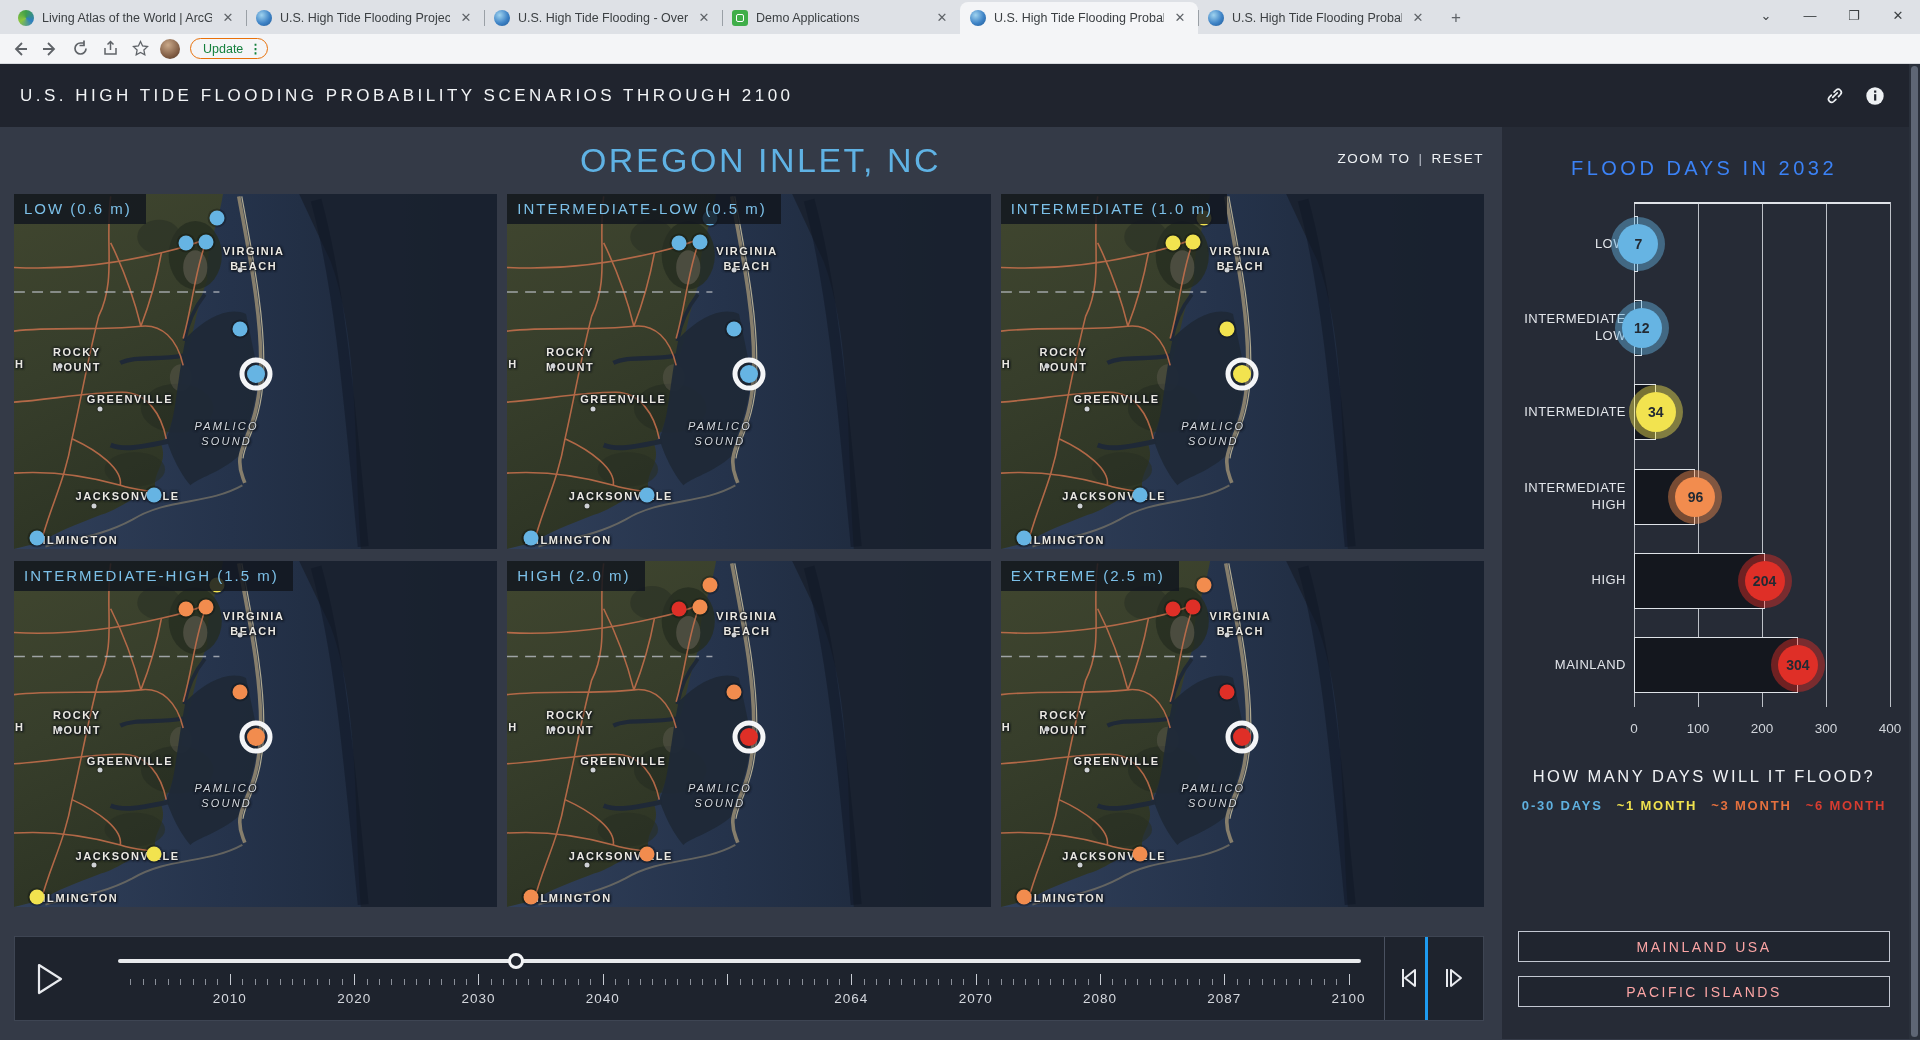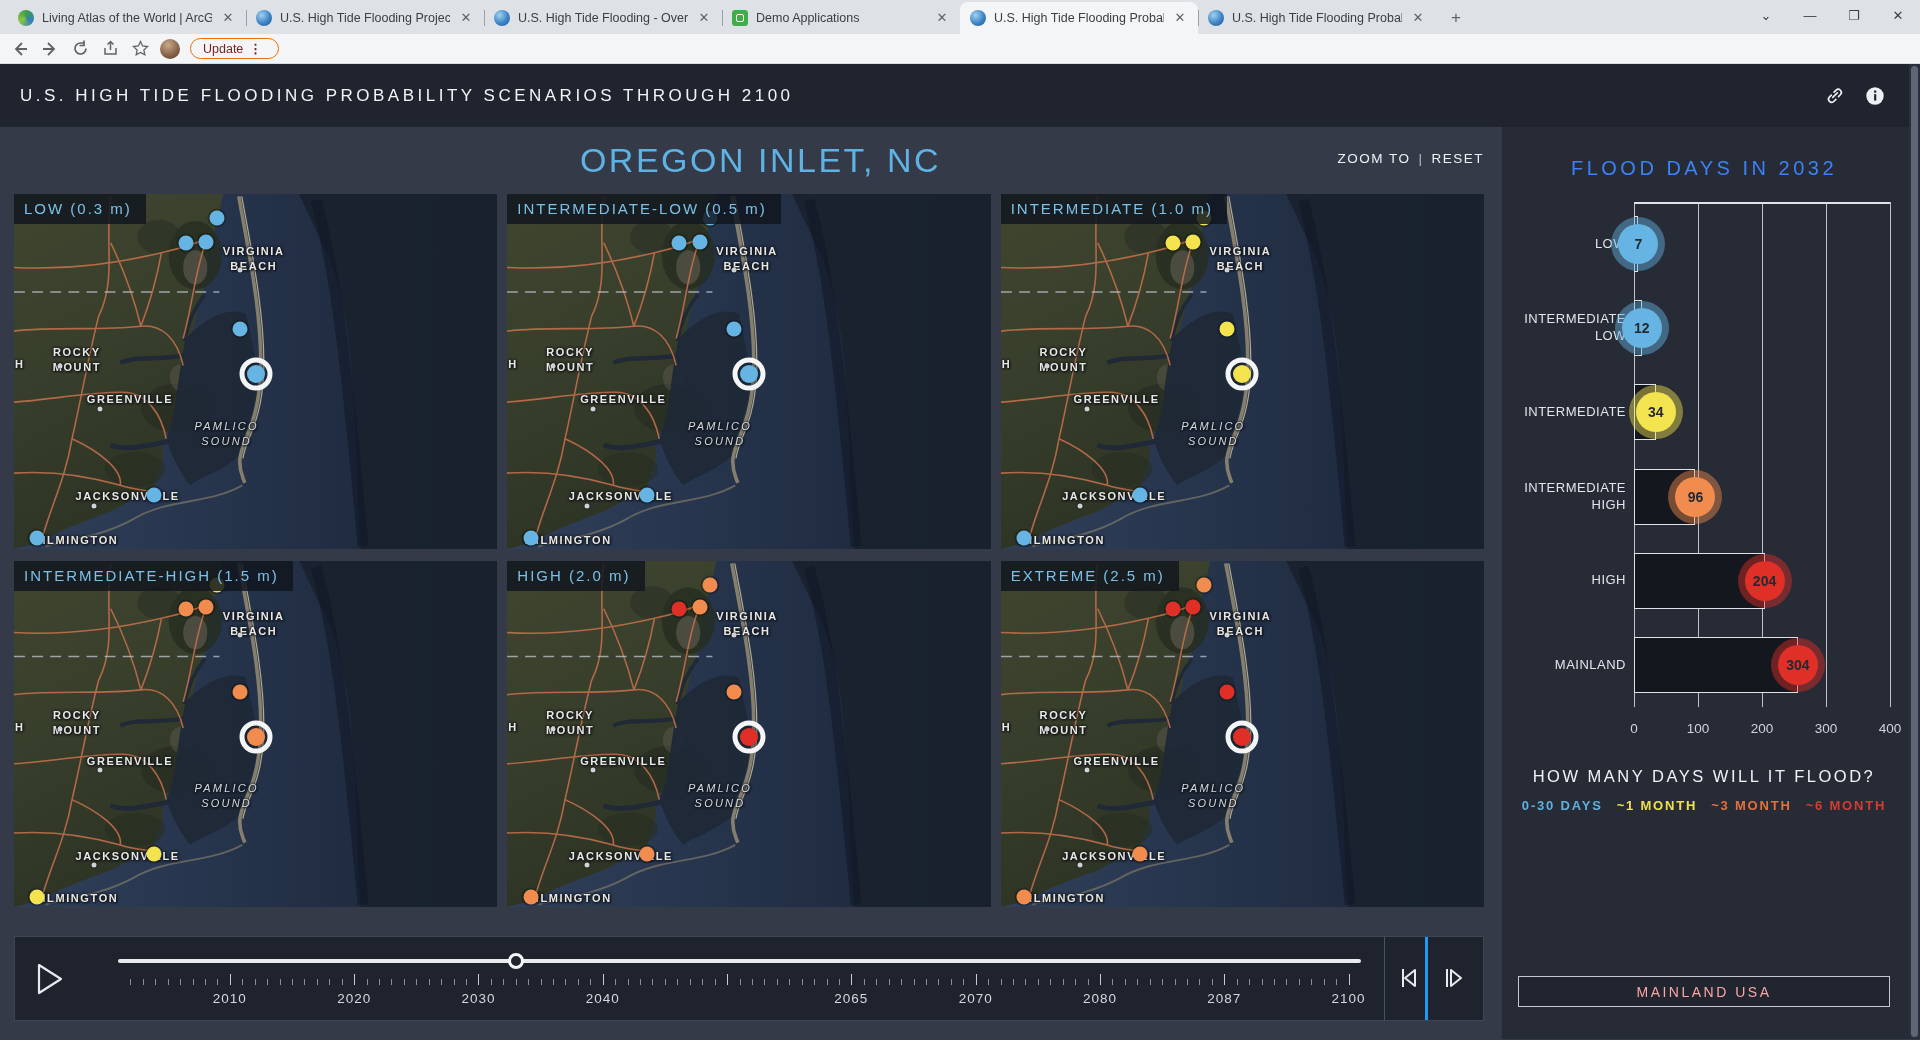--- a/index.html
+++ b/index.html
@@ -19,22 +19,22 @@
   .fav-arcgis { background:conic-gradient(#3f9e49, #2f7fc1, #8bc53f, #3f9e49); }
   .fav-demo { border-radius:3px; background:#3fae49; position:relative; }
   .fav-demo::after { content:""; position:absolute; inset:4px; border:1.5px solid #fff; border-radius:2px; }
   .newtab { width:28px; height:28px; margin:0 0 2px 6px; font-size:17px; color:#5f6368; display:flex; align-items:center; justify-content:center; }
   .wincontrols { position:absolute; right:0; top:0; height:30px; display:flex; }
   .winbtn { width:44px; height:30px; display:flex; align-items:center; justify-content:center; color:#3c4043; font-size:13px; }
   .toolbar { height:30px; background:#f4f5f7; display:flex; align-items:center; padding:0 10px; gap:10px; border-bottom:1px solid #d7dade; }
   .navicon { width:20px; height:20px; color:#5f6368; display:flex; align-items:center; justify-content:center; }
   .omnibox { flex:1; display:flex; align-items:center; gap:8px; height:24px; padding:0 10px; }
   .url { color:#202124; font-size:13.5px; }
-  .update-pill { display:flex; align-items:center; gap:6px; border:1.5px solid #e8710a; color:#7f1d1d;
-    border-radius:12px; padding:2px 16px 2px 12px; font-size:12.5px; }
+  .update-pill { display:flex; align-items:center; gap:6px; border:1.5px solid #e8710a; color:#15803d;
+    border-radius:12px; padding:2px 5px 2px 12px; font-size:12.5px; }
   .avatar { width:20px; height:20px; border-radius:50%;
     background:radial-gradient(circle at 40% 30%, #caa98a, #7d5a42 65%, #4a3527); }
 
   
   .app { height:975px; display:flex; flex-direction:column; position:relative; }
   .app-header { height:63px; background:#20242e; display:flex; align-items:center; flex:0 0 63px; }
   .app-title { color:#f2f4f6; font-size:17px; letter-spacing:3.5px; margin-left:20px; font-weight:500; flex:1; }
   .hdr-icons { display:flex; gap:18px; margin-right:34px; }
   .hdr-icon { width:22px; height:22px; color:#eef1f4; }
   .app-body { flex:1; display:flex; }
@@ -273,21 +273,21 @@
             <div class="city" style="left: 12.5%; top: 95.5%;">WILMINGTON</div>
             <div class="city" style="left: 1.2%; top: 46%;">H</div>
             <div class="dot" style="left: 42%; top: 6.8%; background: rgb(102, 180, 227);"></div>
             <div class="dot" style="left: 35.6%; top: 13.8%; background: rgb(102, 180, 227);"></div>
             <div class="dot" style="left: 39.8%; top: 13.4%; background: rgb(102, 180, 227);"></div>
             <div class="dot" style="left: 46.8%; top: 38%; background: rgb(102, 180, 227);"></div>
             <div class="dot-ring" style="left: 50%; top: 50.8%;"></div>
             <div class="dot sel" style="left: 50%; top: 50.8%; background: rgb(102, 180, 227);"></div>
             <div class="dot" style="left: 28.9%; top: 84.8%; background: rgb(102, 180, 227);"></div>
             <div class="dot" style="left: 4.8%; top: 97%; background: rgb(102, 180, 227);"></div>
-            <div class="map-chip">LOW (0.3 m)</div>
+            <div class="map-chip">LOW (0.6 m)</div>
           </div>
           <div class="map-panel">
             <svg class="base" viewBox="0 0 400 290" preserveAspectRatio="none">
   <defs>
     <linearGradient id="og1" x1="0" y1="0" x2="1" y2="0">
       <stop offset="0" stop-color="#31405a"></stop>
                   <stop offset="0.45" stop-color="#25334b"></stop>
                   <stop offset="1" stop-color="#1a2434"></stop>
     </linearGradient>
     <linearGradient id="lg1" x1="0" y1="0" x2="0.3" y2="1">
@@ -733,21 +733,21 @@
             <div class="tl-tick" style="left: 97%;"></div>
             <div class="tl-tick" style="left: 98%;"></div>
             <div class="tl-tick major" style="left: 99%;"></div>
           </div>
         <div class="tl-labels" id="tl-labels">
             <div class="tl-label" style="left: 9%;">2010</div>
             <div class="tl-label" style="left: 19%;">2020</div>
             <div class="tl-label" style="left: 29%;">2030</div>
             <div class="tl-label" style="left: 39%;">2040</div>
             <div class="tl-label" style="left: 49%; margin-top: 46px;">2050</div>
-            <div class="tl-label" style="left: 59%;">2065</div>
+            <div class="tl-label" style="left: 59%;">2064</div>
             <div class="tl-label" style="left: 69%;">2070</div>
             <div class="tl-label" style="left: 79%;">2080</div>
             <div class="tl-label" style="left: 89%;">2087</div>
             <div class="tl-label" style="left: 99%;">2100</div>
           </div>
         <div class="tl-divider"></div>
         <div class="step-btn" style="right:60px;">
           <svg viewBox="0 0 30 30" width="30" height="30">
               <path d="M10 6 V24" stroke="#e8eaee" stroke-width="2"></path>
               <path d="M22 7 L12 15 L22 23 Z" stroke="#e8eaee" stroke-width="2" fill="none" stroke-linejoin="round"></path>
@@ -821,20 +821,21 @@
       <div class="flood-q">HOW MANY DAYS WILL IT FLOOD?</div>
       <div class="flood-legend" id="flood-legend">
           <span style="color: rgb(95, 176, 223);">0-30 DAYS</span>
           <span style="color: rgb(239, 225, 78);">~1 MONTH</span>
           <span style="color: rgb(228, 112, 62);">~3 MONTH</span>
           <span style="color: rgb(214, 60, 48);">~6 MONTH</span>
         </div>
       <div class="rp-spacer"></div>
       <div id="region-buttons">
           <div class="region-btn">MAINLAND USA</div>
+          <div class="region-btn">PACIFIC ISLANDS</div>
         </div>
     </div>
   </div>
 
   <div class="page-scrollbar">
       <div class="thumb"></div>
     </div>
 </div>
 
 </body></html>

